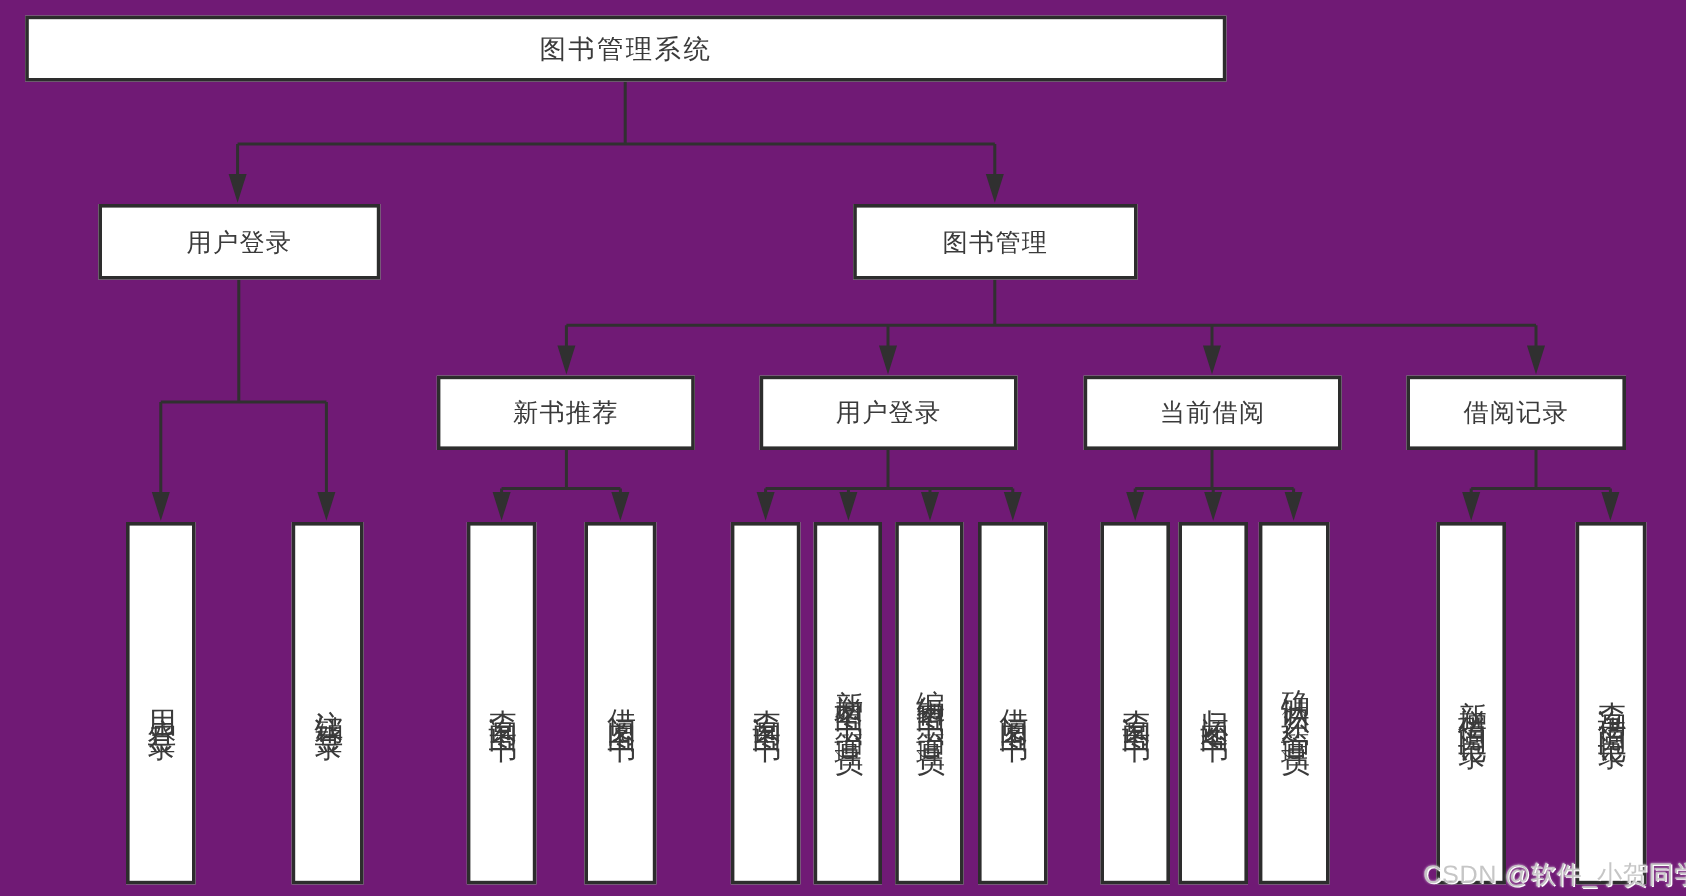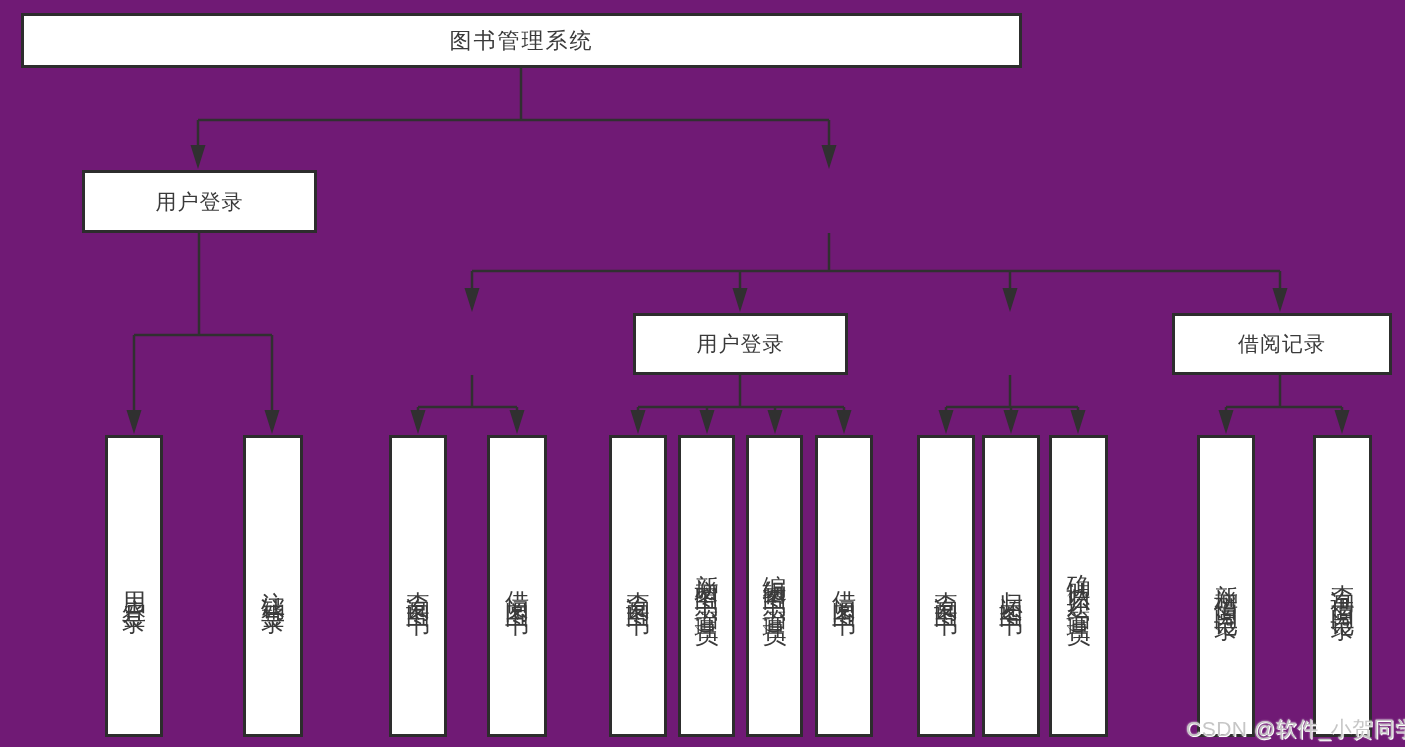--- a/index.html
+++ b/index.html
@@ -94,23 +94,26 @@
       <polygon points="1003.5,410 1018.5,410 1011,434"></polygon>
       <polygon points="1070.5,410 1085.5,410 1078,434"></polygon>
       <polygon points="1218.5,410 1233.5,410 1226,434"></polygon>
       <polygon points="1334.5,410 1349.5,410 1342,434"></polygon>
     </g>
   </svg>
 
   <div class="node root" style="left:21px; top:13px; width:1001px; height:55px;">图书管理系统</div>
 
   <div class="node h" style="left:82px; top:170px; width:235px; height:63px;">用户登录</div>
+  <div class="node h" style="left:711px; top:170px; width:237px; height:63px;">图书管理</div>
 
+  <div class="node h" style="left:364px; top:313px; width:215px; height:62px;">新书推荐</div>
   <div class="node h" style="left:633px; top:313px; width:215px; height:62px;">用户登录</div>
-  <div class="node h" style="left:1172px; top:313px; width:220px; height:62px;">借阅记录</div>
+  <div class="node h" style="left:903px; top:313px; width:215px; height:62px;">当前借阅</div>
+  <div class="node h" style="left:1172px; top:313px; width:183px; height:62px;">借阅记录</div>
 
   <div class="node v" style="left:105px; top:435px; width:58px; height:302px;">
     <span class="vtext">用户登录</span>
   </div>
   <div class="node v" style="left:243px; top:435px; width:60px; height:302px;">
     <span class="vtext">注销登录</span>
   </div>
 
   <div class="node v" style="left:389px; top:435px; width:58px; height:302px;">
     <span class="vtext">查询图书</span>

